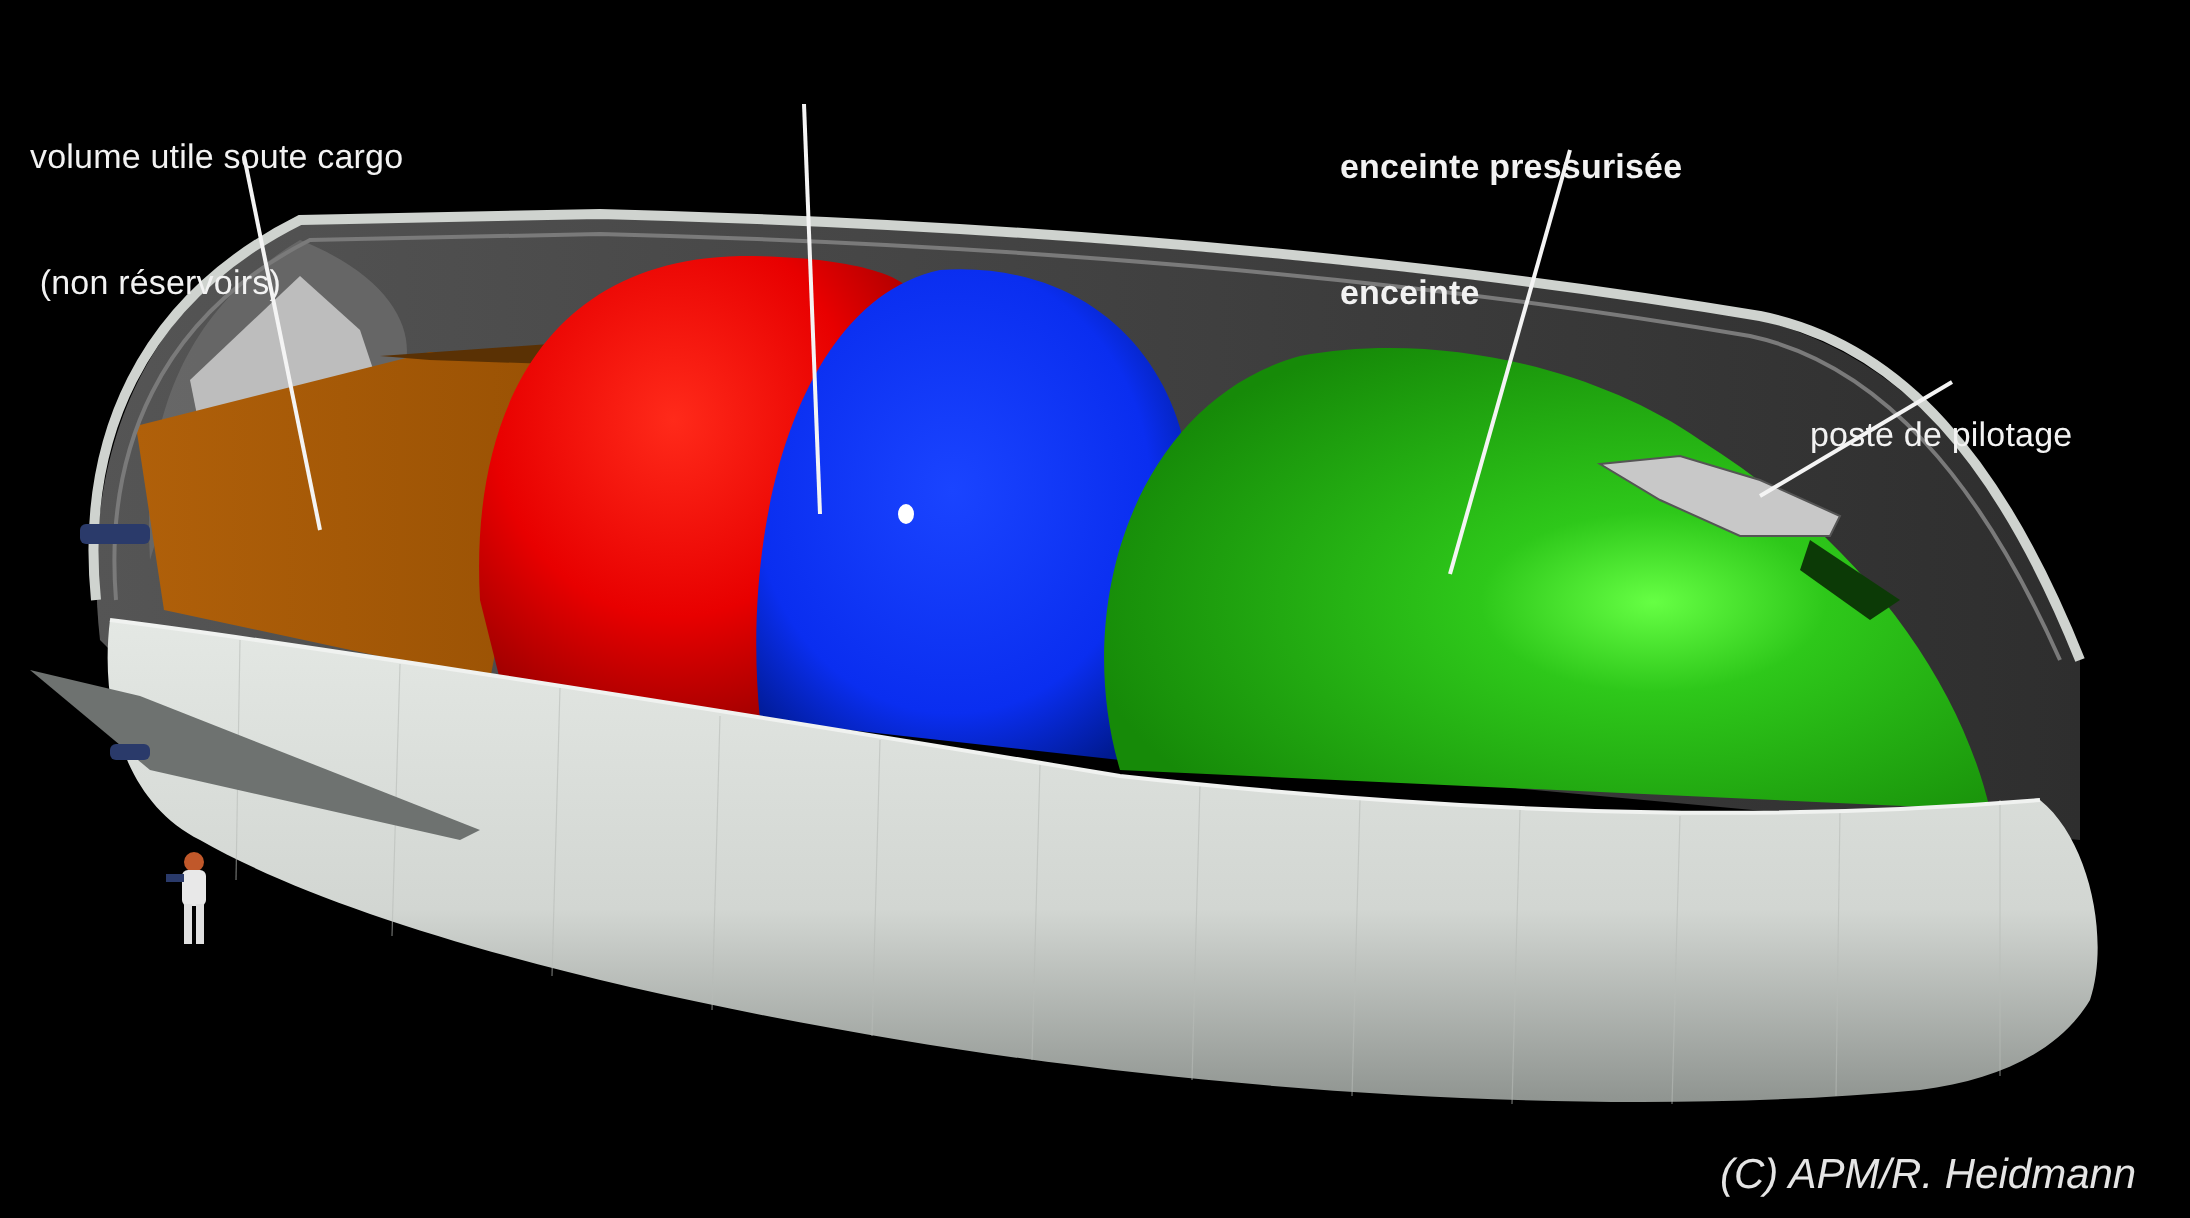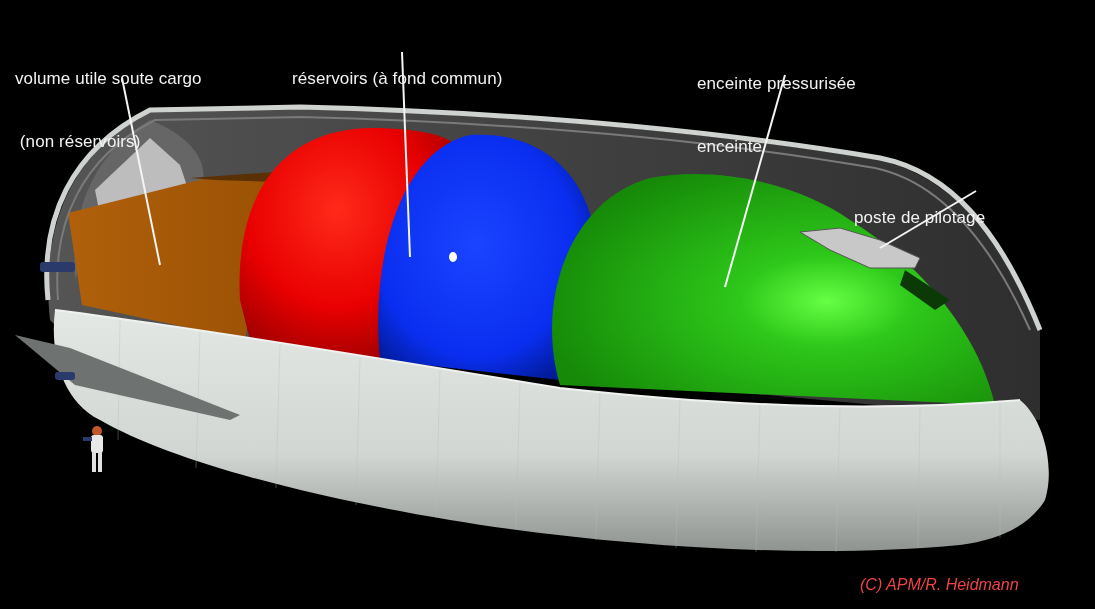--- a/index.html
+++ b/index.html
@@ -26,22 +26,22 @@
     .label {
       position: absolute;
       color: #f2f2f2;
       font-size: 17px;
       line-height: 21px;
       white-space: pre;
       letter-spacing: 0.1px;
     }
     .credit {
       position: absolute;
-      color: #ef4444;
-      font-size: 16px;
+      color: #e5e5e5;
+      font-size: 21px;
       font-style: italic;
       white-space: pre;
     }
   </style>
 </head>
 <body>
 
 <div class="stage">
 
   <svg width="1095" height="609" viewBox="0 0 1095 609">
@@ -137,28 +137,25 @@
       <line x1="785" y1="75" x2="725" y2="287"></line>
       <line x1="976" y1="191" x2="880" y2="248"></line>
     </g>
   </svg>
 
   <div class="label" style="left:15px; top:26px;">
     <div>volume utile soute cargo</div>
     <div> (non réservoirs)</div>
   </div>
 
-  <div class="label" style="left:292px; top:26px;">
-    <div>réservoirs (à fond commun)</div>
-  </div>
 
-  <div class="label" style="left:697px; top:31px;">
+  <div class="label" style="left:670px; top:31px;font-weight:bold;">
     <div>enceinte pressurisée</div>
     <div>enceinte</div>
   </div>
 
-  <div class="label" style="left:854px; top:165px;">
+  <div class="label" style="left:905px; top:165px;">
     <div>poste de pilotage</div>
   </div>
 
   <div class="credit" style="left:860px; top:576px;">(C) APM/R. Heidmann</div>
 
 </div>
 
 </body></html>

